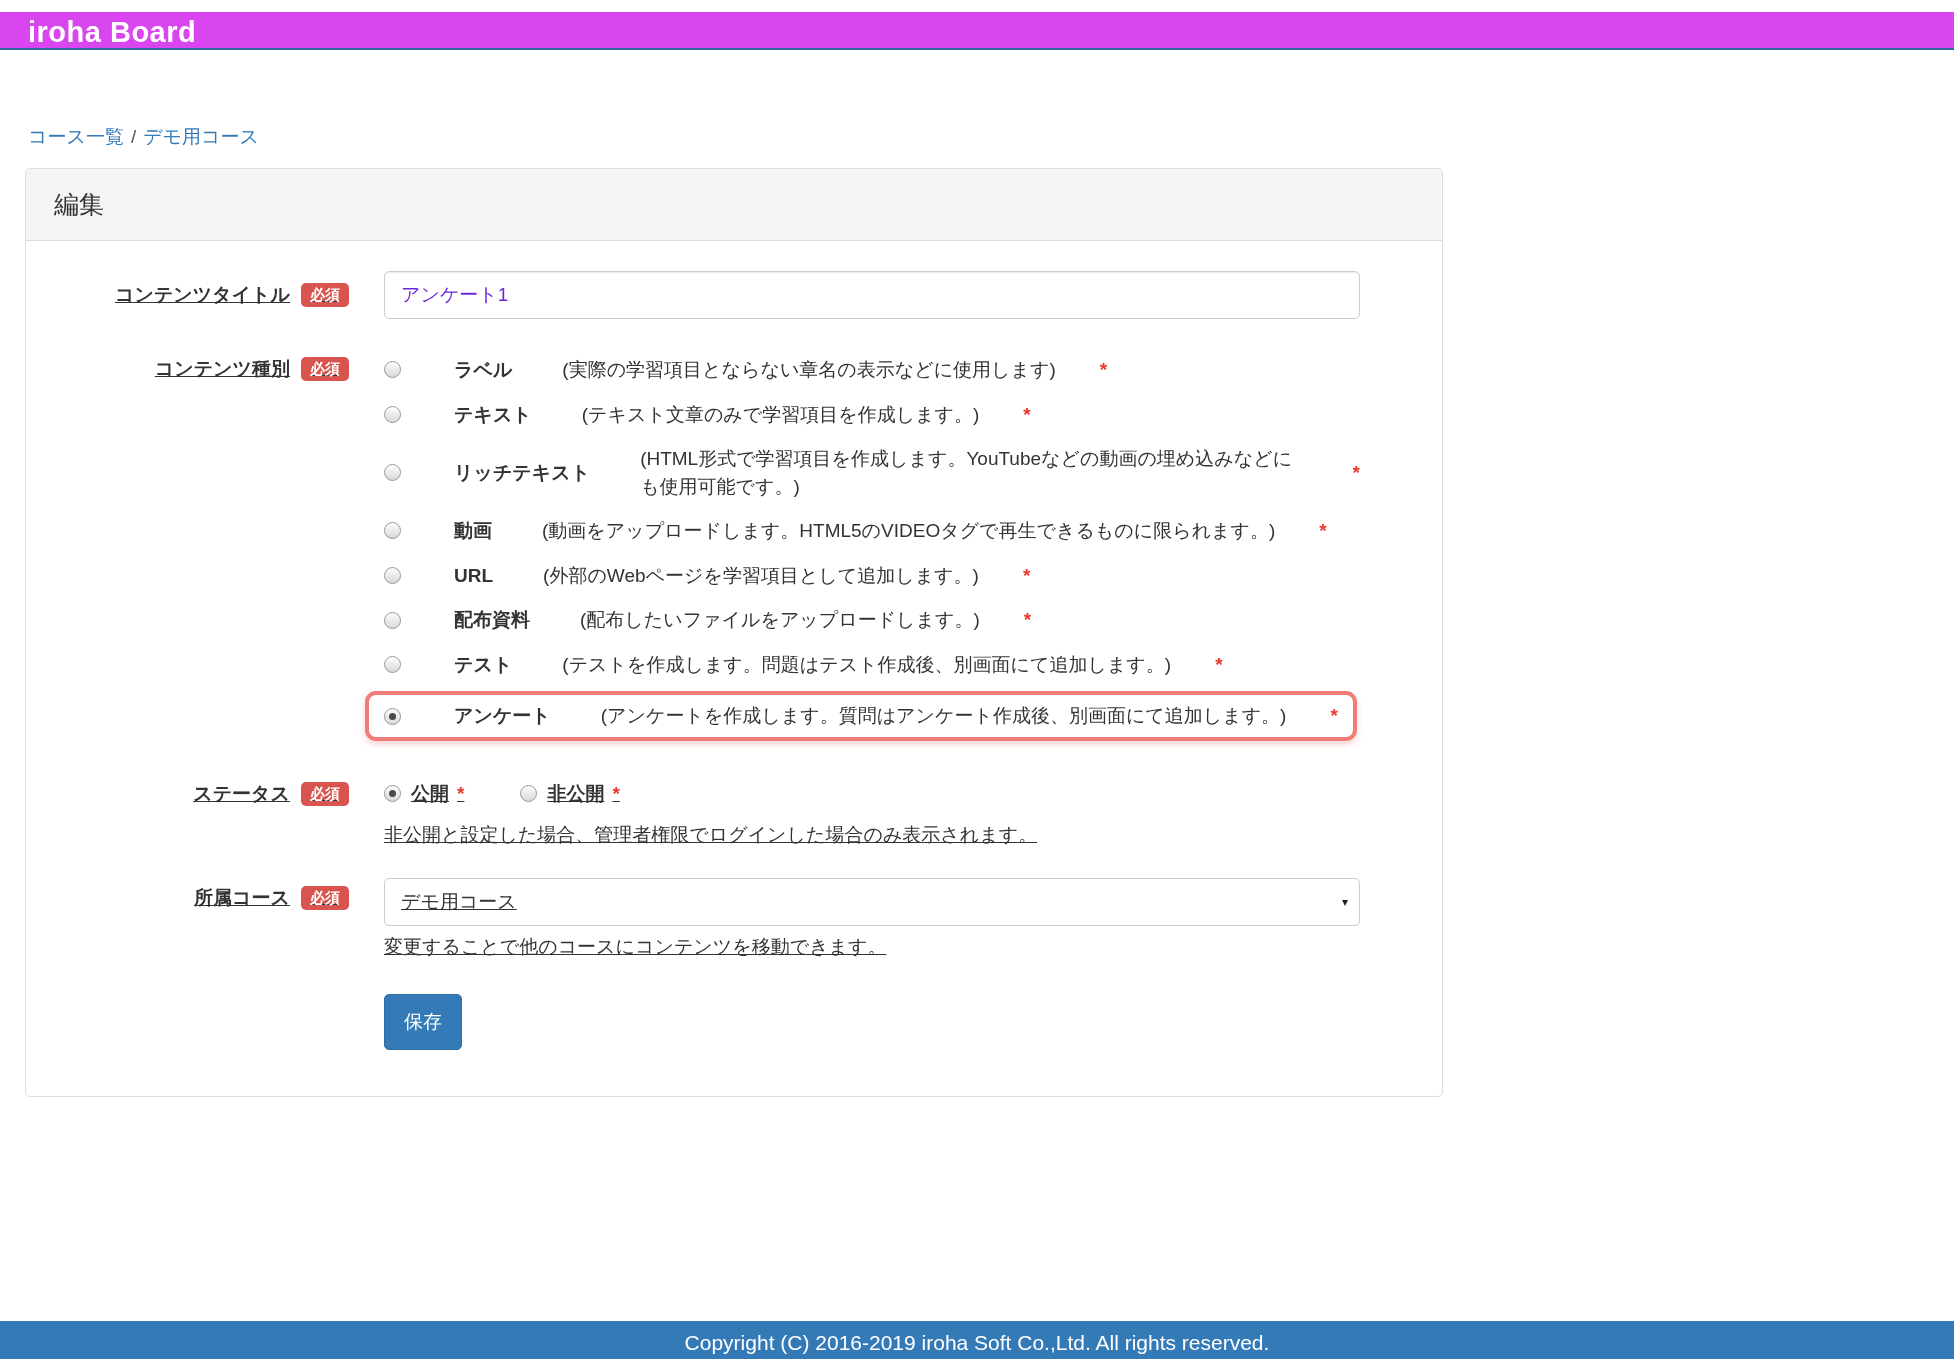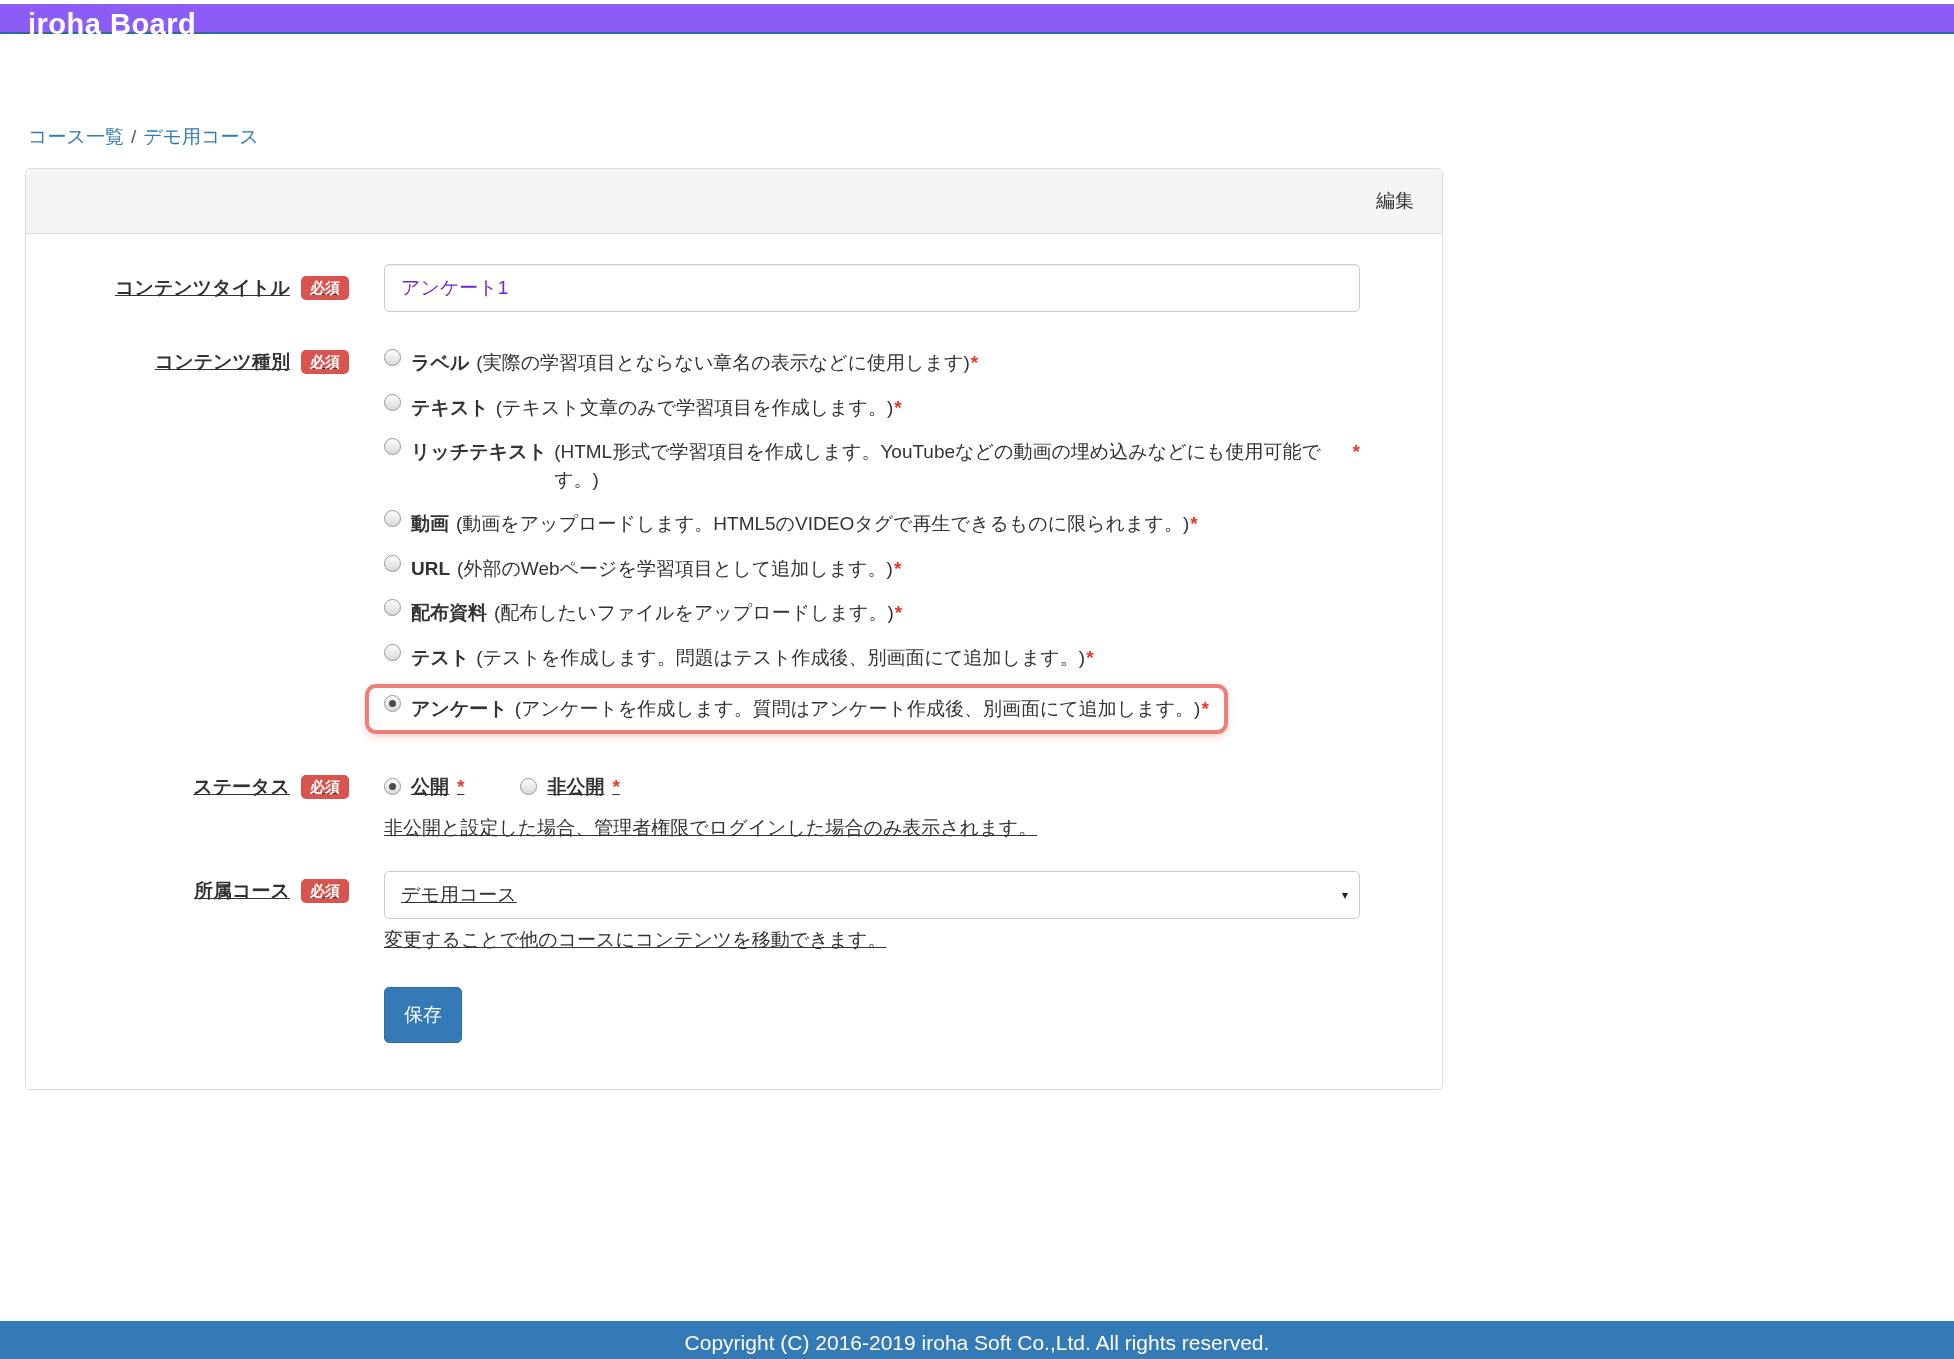--- a/index.html
+++ b/index.html
@@ -6,22 +6,22 @@
   html, body { margin: 0; padding: 0; }
   body {
     width: 1954px; height: 1359px; position: relative;
     background: #fff; color: #333;
     font-family: "Liberation Sans", "DejaVu Sans", sans-serif;
     overflow: hidden;
   }
 
   
   .navbar {
-    position: absolute; top: 4px; left: 0; right: 0; height: 30px;
-    background: #8b5cf6; border-bottom: 2px solid #2c699d;
+    position: absolute; top: 12px; left: 0; right: 0; height: 38px;
+    background: #d946ef; border-bottom: 2px solid #2c699d;
   }
   .brand {
     position: absolute; left: 28px; top: 4px;
     color: #ffffff; font-weight: bold; font-size: 29px; letter-spacing: .5px;
     text-decoration: none; cursor: pointer;
   }
 
   
   .breadcrumb {
     position: absolute; top: 124px; left: 28px; font-size: 19px;
@@ -30,21 +30,21 @@
   .breadcrumb .sep { color: #556; margin: 0 7px; }
 
   
   .panel {
     position: absolute; top: 168px; left: 25px; width: 1418px;
     background: #fff; border: 1px solid #ddd; border-radius: 5px;
   }
   .panel-heading {
     background: #f5f5f5; border-bottom: 1px solid #ddd;
     border-radius: 4px 4px 0 0;
-    padding: 19px 28px; font-size: 19px; color: #333; text-align: right;
+    padding: 19px 28px; font-size: 25px; color: #333;
   }
   .panel-body { padding: 30px 28px 46px 28px; }
 
   
   .form-row { display: flex; align-items: flex-start; margin-bottom: 30px; text-decoration: underline; }
   .form-row.v-center { align-items: center; }
   .form-row:last-child { margin-bottom: 0; }
   .label-col {
     width: 295px; margin-right: 35px; flex: none;
     display: flex; justify-content: flex-end; align-items: center; gap: 11px;
@@ -61,22 +61,22 @@
   .text-input {
     width: 100%; height: 48px; border: 1px solid #ccc; border-radius: 5px;
     font-size: 19px; color: #6d28d9; padding: 0 16px;
     font-family: "Liberation Sans", "DejaVu Sans", sans-serif;
     box-shadow: inset 0 1px 1px rgba(0,0,0,.08); outline: none;
   }
 
   
   .opt-row { margin-bottom: 3px; }
   .radio-line {
-    display: inline-flex; padding: 7px 0;
-    font-size: 19px; line-height: 1.45;
+    display: inline-flex; align-items: center; padding: 7px 0;
+    font-size: 19px; line-height: 1.45; gap: 43px;
   }
   .radio-line.highlighted {
     border: 4px solid #ef7d78; border-radius: 11px;
     padding: 7px 15px; margin-left: -19px; margin-top: 3px;
     box-shadow: 0 3px 6px rgba(239,125,120,.35);
     background: #fff;
   }
   .radio {
     width: 17px; height: 17px; border-radius: 50%;
     border: 1px solid #989898; background: linear-gradient(#fefefe, #d8d8d8);

